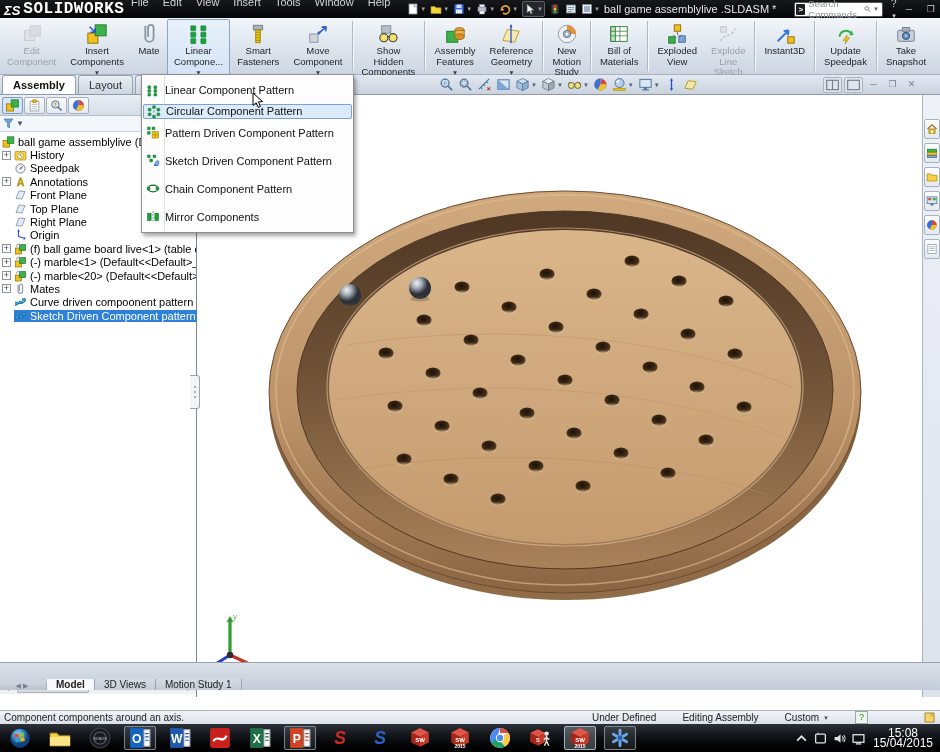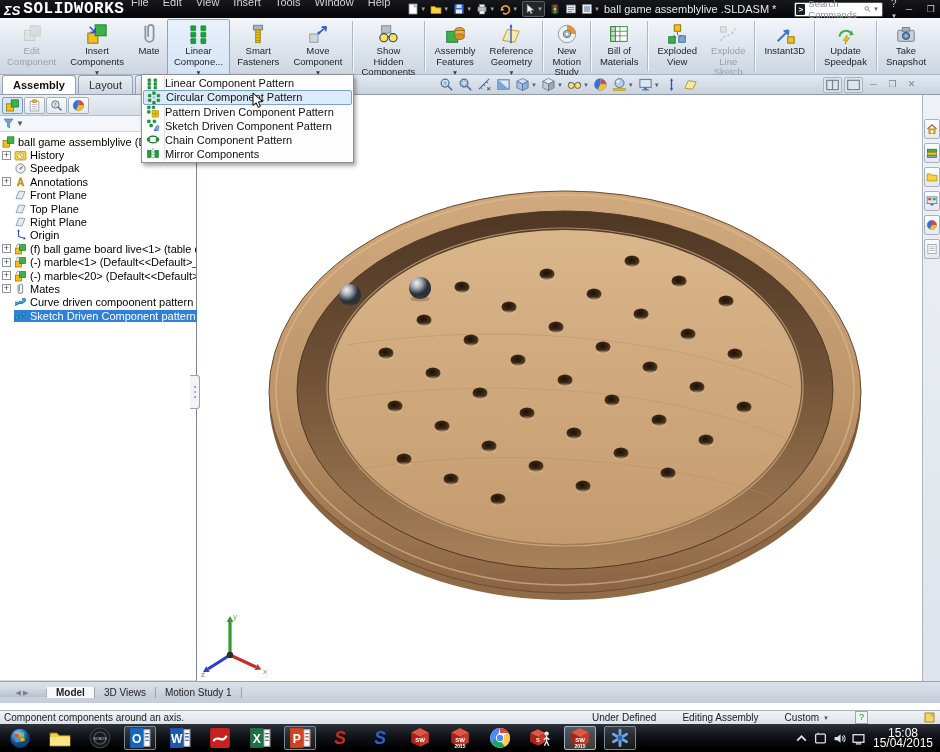--- a/index.html
+++ b/index.html
@@ -90,29 +90,29 @@
   
   #taskpane{left:922px;top:95px;width:18px;height:602px;background:linear-gradient(#eef1f6,#dde3eb);border-left:1px solid #aab3bf;box-sizing:border-box;}
   .ptab{width:16px;height:20px;border:1px solid #a9b3c0;background:linear-gradient(#fbfcfd,#e3e9f0);
         border-radius:2px;margin:2px 0 2px 0;padding:2px 1px;box-sizing:border-box;}
   #ptabs{display:flex;flex-direction:column;align-items:center;margin-top:22px;}
 
   
   #dropmenu{left:141px;top:74px;width:209px;background:#fdfdfd;border:1px solid #8f8f8f;
             box-shadow:2px 3px 4px rgba(0,0,0,.35);z-index:50;padding:1px;}
   #dropmenu::before{content:"";position:absolute;left:22px;top:1px;bottom:1px;width:1px;background:#e2e2e2;}
-  .mrow{display:flex;align-items:center;height:14px;font-size:11px;color:#111;position:relative;}
+  .mrow{display:flex;align-items:center;height:28px;font-size:11px;color:#111;position:relative;}
   .mrow .micon{flex:0 0 14px;width:14px;height:13px;margin:0 5px 0 3px;}
   .mrow.hl{background:#dcebfa;border:1px solid #7da2ce;border-radius:2px;height:12.6px;}
   
   #cursor{left:252px;top:92px;width:12px;height:17px;z-index:60;}
 
   
-  #bottomtabs{left:0;top:681px;width:940px;height:22px;background:linear-gradient(#dbe1e9,#c3ccd8);
-              border-top:1px solid #98a2b0;display:flex;align-items:center;box-sizing:border-box;}
+  #bottomtabs{left:0;top:662px;width:940px;height:28px;background:linear-gradient(#dbe1e9,#c3ccd8);
+              border-top:1px solid #98a2b0;display:flex;align-items:flex-end;box-sizing:border-box;}
   #tabscroll{width:46px;background:linear-gradient(#cfd6df,#b9c2cd);border-right:1px solid #a6afbb;
              color:#78828e;font-size:7px;display:flex;align-items:center;justify-content:center;letter-spacing:2px;}
   .btab{padding:0 9px;font-size:10px;display:flex;align-items:center;color:#222;
         border-right:1px solid #9aa4b1;background:linear-gradient(#d6dce4,#c2cbd6);}
   .btab.active{background:#f6f8fa;font-weight:bold;}
 
   
   #statusbar{left:0;top:710px;width:940px;height:14px;background:linear-gradient(#f2f4f8,#dbe1e9);
              border-top:1px solid #aab3bf;font-size:10px;color:#222;display:flex;align-items:center;box-sizing:border-box;}
   #statusleft{margin-left:4px;}

